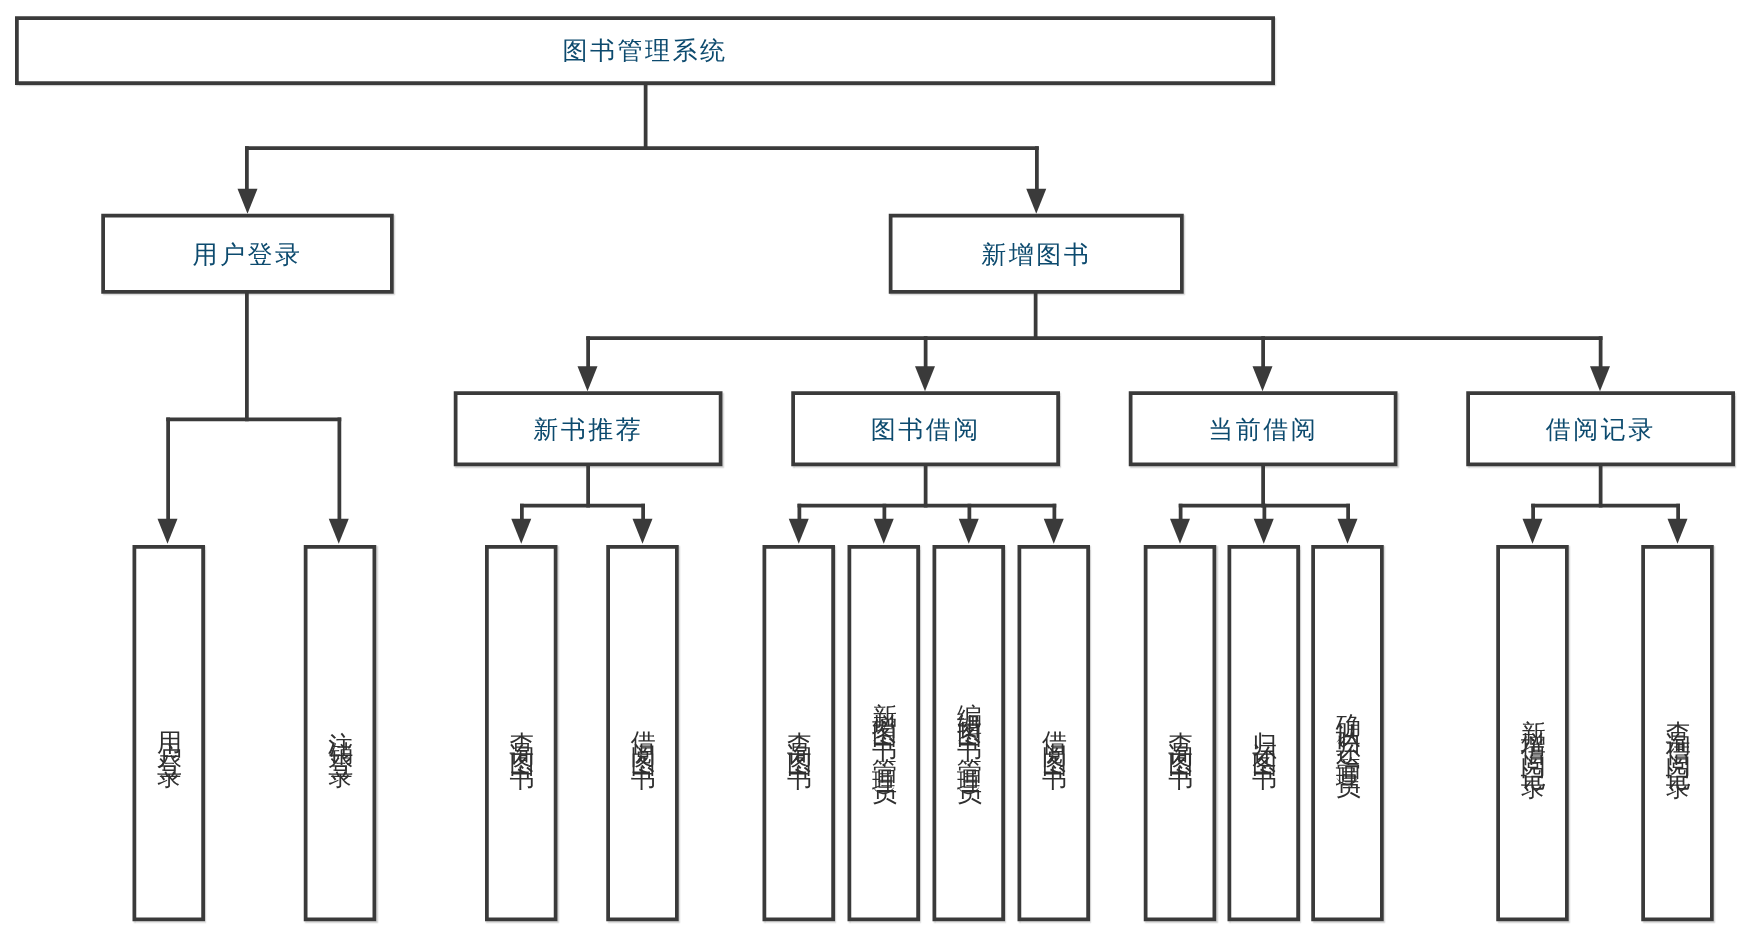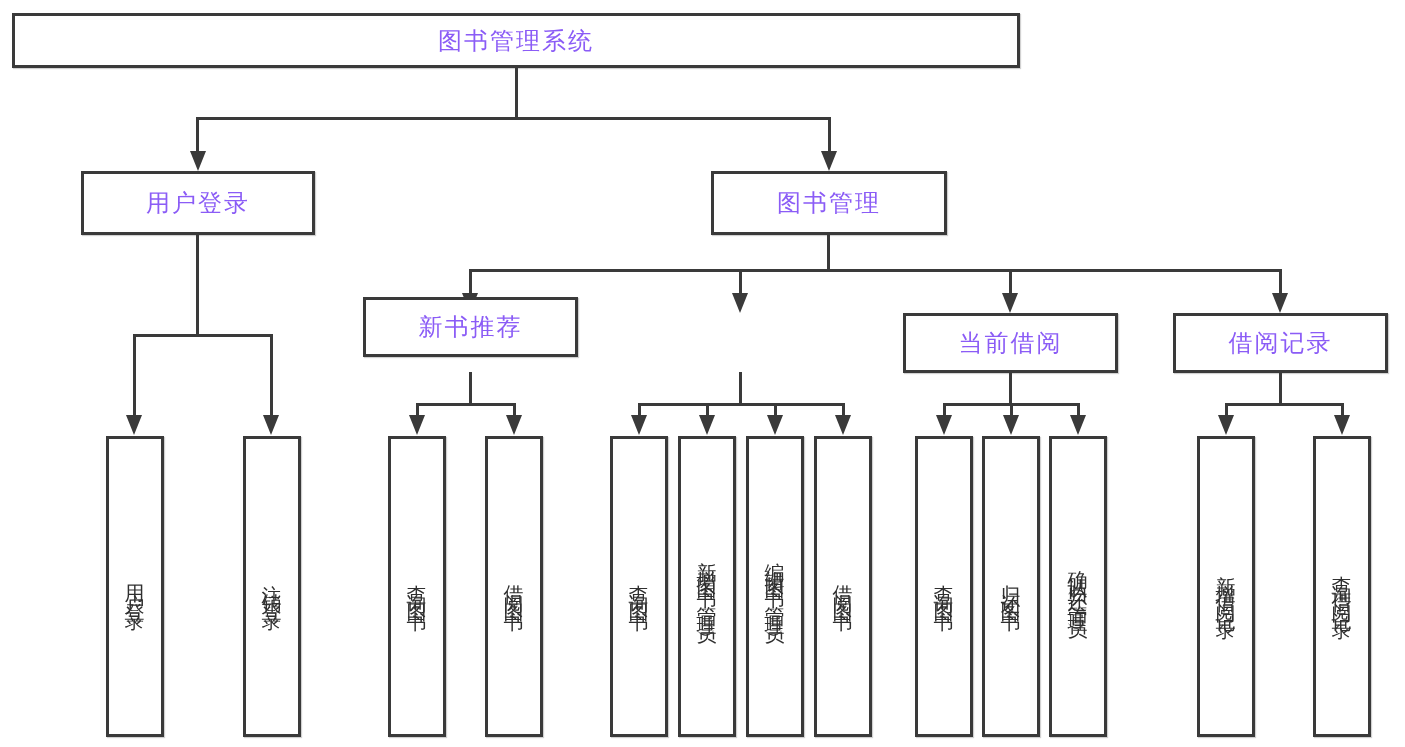--- a/index.html
+++ b/index.html
@@ -3,21 +3,21 @@
 <meta charset="utf-8">
 <style>
   html,body{margin:0;padding:0;background:#ffffff;}
   .stage{
     position:relative;width:1405px;height:747px;background:#ffffff;overflow:hidden;
     font-family:"Liberation Sans","DejaVu Sans",sans-serif;color:#2f2f2f;
   }
   .box{
     position:absolute;background:#ffffff;border:3px solid #3a3a3a;
     display:flex;align-items:center;justify-content:center;
-    font-size:24px;letter-spacing:2px;color:#8b5cf6;
+    font-size:20px;letter-spacing:2px;color:#0c4a6e;
     box-shadow:1px 1px 1px rgba(0,0,0,0.18);
     box-sizing:border-box;
   }
   .tbox{
     position:absolute;background:#ffffff;border:3px solid #3a3a3a;
     width:58px;height:301px;top:436px;
     display:flex;align-items:center;justify-content:center;
     box-shadow:1px 1px 1px rgba(0,0,0,0.18);
     box-sizing:border-box;
   }
@@ -57,43 +57,46 @@
   <div class="line h" style="left:196px;top:117px;width:635px"></div>
   <div class="line v" style="left:196px;top:117px;height:36px"></div>
   <div class="arrow" style="left:190px;top:151px"></div>
   <div class="line v" style="left:828px;top:117px;height:36px"></div>
   <div class="arrow" style="left:821px;top:151px"></div>
 
   <div class="box" style="left:81px;top:171px;width:234px;height:64px">
     <span>用户登录</span>
   </div>
   <div class="box" style="left:711px;top:171px;width:236px;height:64px">
-    <span>图书管理</span>
+    <span>新增图书</span>
   </div>
 
   <div class="line v" style="left:196px;top:234px;height:103px"></div>
   <div class="line h" style="left:133px;top:334px;width:140px"></div>
   <div class="line v" style="left:133px;top:334px;height:84px"></div>
   <div class="arrow" style="left:126px;top:415px"></div>
   <div class="line v" style="left:270px;top:334px;height:84px"></div>
   <div class="arrow" style="left:263px;top:415px"></div>
 
   <div class="line v" style="left:827px;top:234px;height:38px"></div>
   <div class="line h" style="left:469px;top:269px;width:813px"></div>
   <div class="line v" style="left:469px;top:269px;height:27px"></div>
   <div class="arrow" style="left:462px;top:293px"></div>
   <div class="line v" style="left:739px;top:269px;height:27px"></div>
   <div class="arrow" style="left:732px;top:293px"></div>
   <div class="line v" style="left:1009px;top:269px;height:27px"></div>
   <div class="arrow" style="left:1002px;top:293px"></div>
   <div class="line v" style="left:1279px;top:269px;height:27px"></div>
   <div class="arrow" style="left:1272px;top:293px"></div>
 
-  <div class="box" style="left:363px;top:297px;width:215px;height:60px">
+  <div class="box" style="left:363px;top:313px;width:215px;height:60px">
     <span>新书推荐</span>
+  </div>
+  <div class="box" style="left:633px;top:313px;width:215px;height:60px">
+    <span>图书借阅</span>
   </div>
   <div class="box" style="left:1173px;top:313px;width:215px;height:60px">
     <span>借阅记录</span>
   </div>
   <div class="box" style="left:903px;top:313px;width:215px;height:60px">
     <span>当前借阅</span>
   </div>
 
   <div class="line v" style="left:469px;top:372px;height:34px"></div>
   <div class="line h" style="left:416px;top:403px;width:100px"></div>

